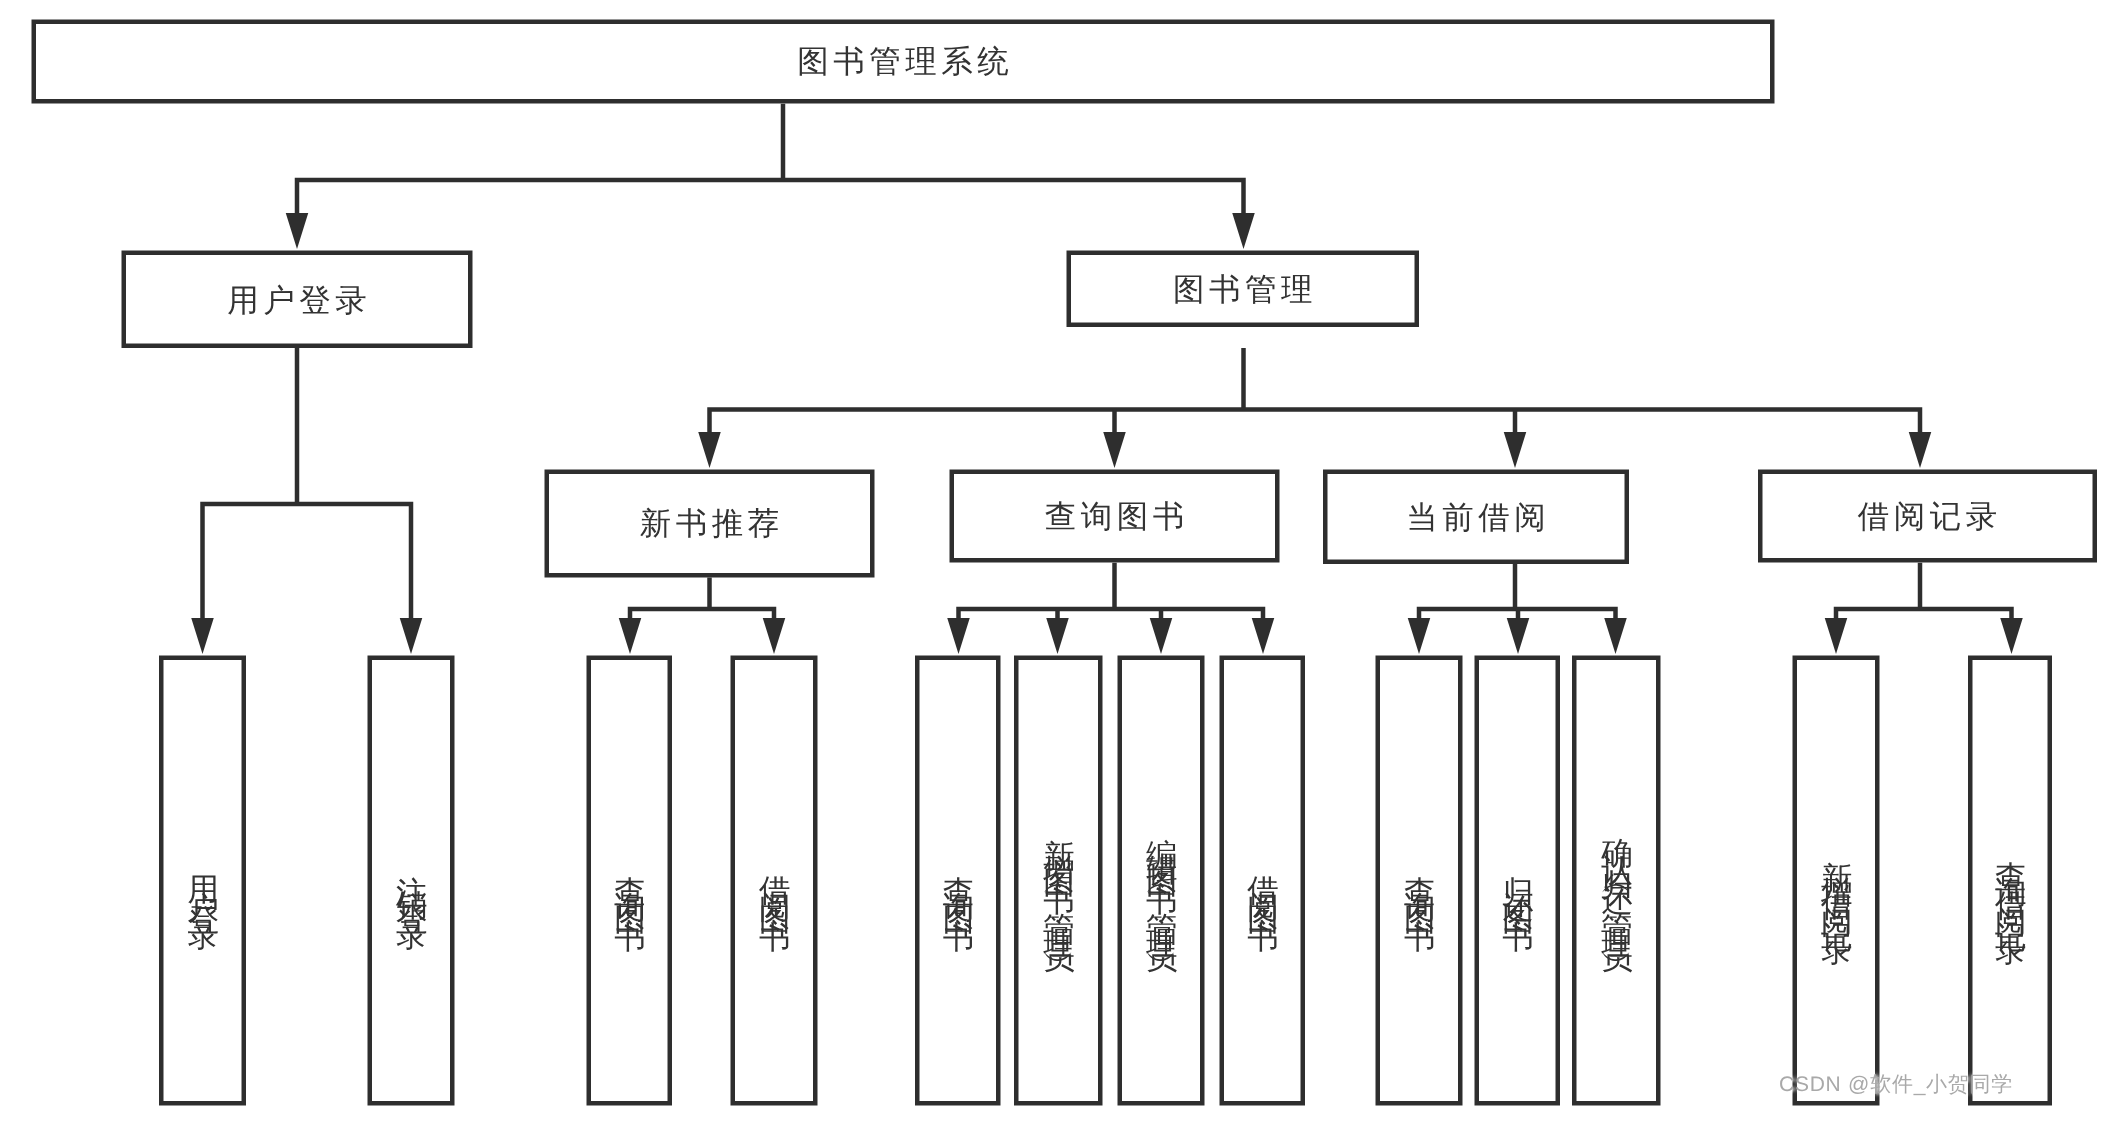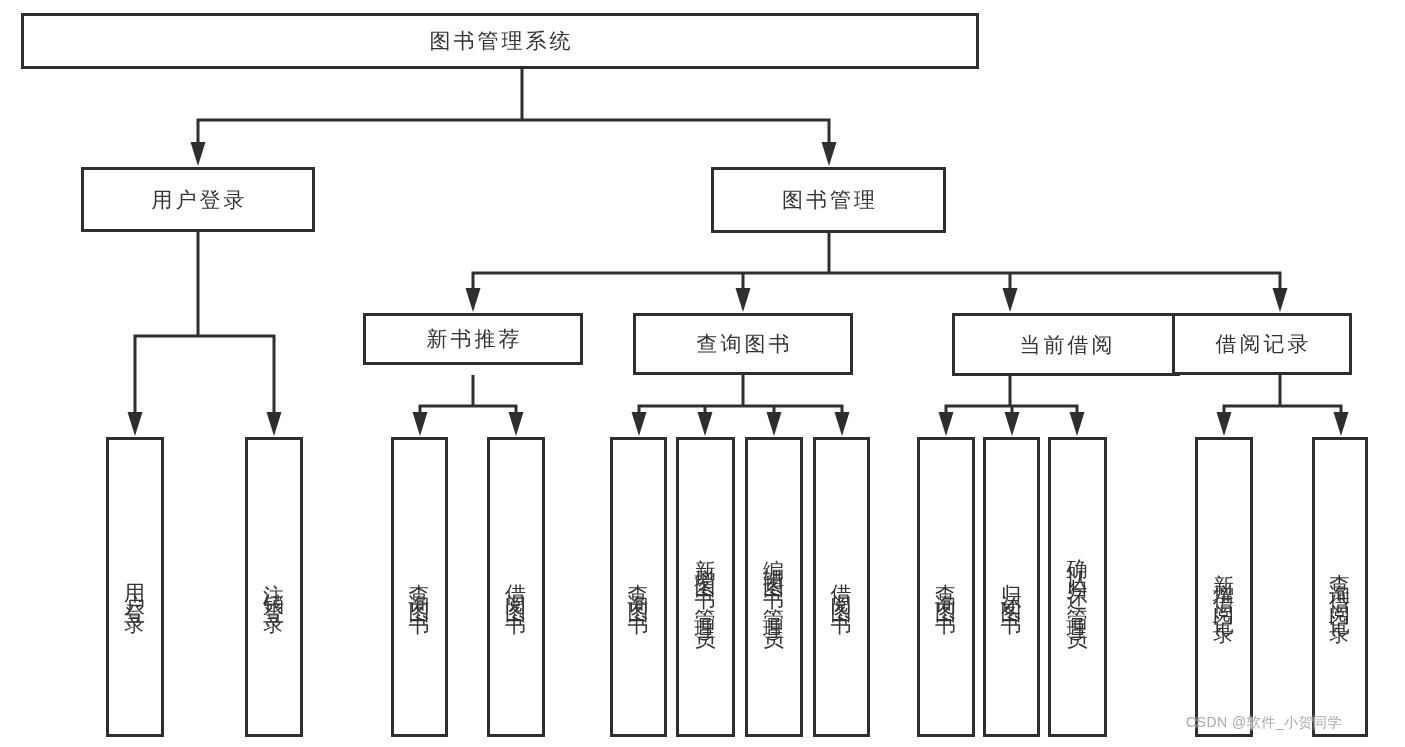--- a/index.html
+++ b/index.html
@@ -103,41 +103,41 @@
       <polygon points="766.5,412 781.5,412 774,436"></polygon>
       <polygon points="834.5,412 849.5,412 842,436"></polygon>
       <polygon points="938.5,412 953.5,412 946,436"></polygon>
       <polygon points="1004.5,412 1019.5,412 1012,436"></polygon>
       <polygon points="1069.5,412 1084.5,412 1077,436"></polygon>
       <polygon points="1216.5,412 1231.5,412 1224,436"></polygon>
       <polygon points="1333.5,412 1348.5,412 1341,436"></polygon>
     </g>
   </svg>
 
-  <div class="box" style="left:21px; top:13px; width:958px; height:56px;">
+  <div class="box" style="left:21px; top:13px; width:1162px; height:56px;">
     <span class="hlabel">图书管理系统</span>
   </div>
 
   <div class="box" style="left:81px; top:167px; width:234px; height:65px;">
     <span class="hlabel">用户登录</span>
   </div>
-  <div class="box" style="left:711px; top:167px; width:235px; height:66px;">
+  <div class="box" style="left:711px; top:167px; width:235px; height:51px;">
     <span class="hlabel">图书管理</span>
   </div>
 
-  <div class="box" style="left:363px; top:313px; width:220px; height:52px;text-align:right;">
+  <div class="box" style="left:363px; top:313px; width:220px; height:72px;text-align:right;">
     <span class="hlabel">新书推荐</span>
   </div>
   <div class="box" style="left:633px; top:313px; width:220px; height:62px;">
     <span class="hlabel">查询图书</span>
   </div>
-  <div class="box" style="left:952px; top:313px; width:228px; height:63px;">
+  <div class="box" style="left:882px; top:313px; width:204px; height:63px;">
     <span class="hlabel">当前借阅</span>
   </div>
-  <div class="box" style="left:1172px; top:313px; width:180px; height:62px;">
+  <div class="box" style="left:1172px; top:313px; width:226px; height:62px;">
     <span class="hlabel">借阅记录</span>
   </div>
 
   <div class="box leaf" style="left:106px; top:437px; width:58px; height:300px;">
     <span class="vlabel">用户登录</span>
   </div>
   <div class="box leaf" style="left:245px; top:437px; width:58px; height:300px;">
     <span class="vlabel">注销登录</span>
   </div>
 

